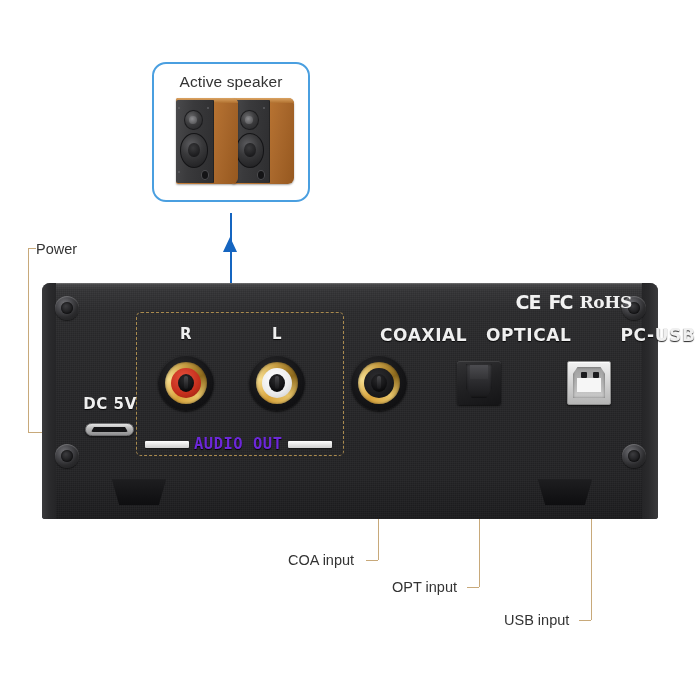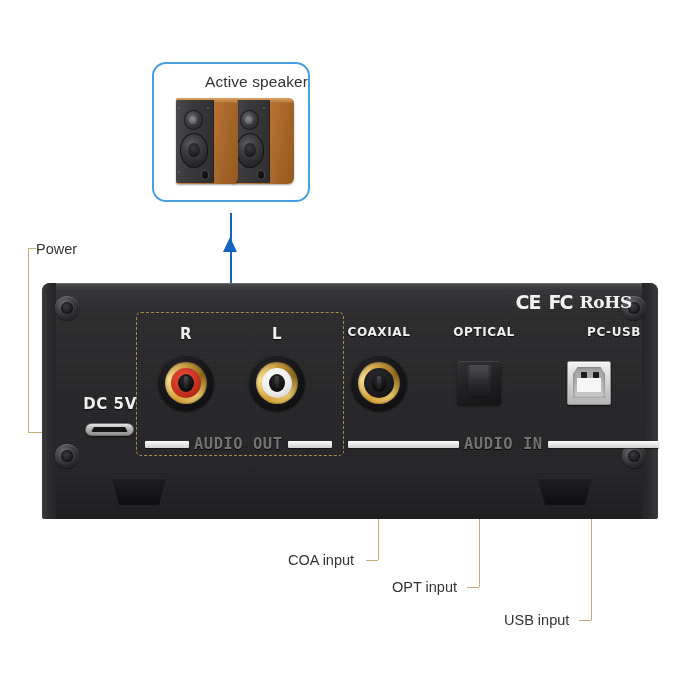--- a/index.html
+++ b/index.html
@@ -13,21 +13,21 @@
   .stage{position:absolute;inset:0;width:700px;height:700px;}
 
   
   .speaker-card{
     position:absolute;left:152px;top:62px;width:158px;height:140px;
     border:2px solid #4a9fe0;border-radius:14px;background:#ffffff;
     box-sizing:border-box;
   }
   .speaker-card-title{
     position:absolute;left:0;top:9px;width:100%;
-    text-align:right;font-size:15.5px;color:#333;letter-spacing:.1px;
+    text-align:center;font-size:15.5px;color:#333;letter-spacing:.1px;
   }
   .speaker-art{
     position:absolute;left:16px;top:34px;width:126px;height:92px;
   }
 
   
   .spk{position:absolute;top:0;}
   .spk .wood{
     position:absolute;left:0;top:0;width:100%;height:100%;
     border-radius:2px 6px 6px 2px;
@@ -150,21 +150,21 @@
     border:1px dashed #a98a4e;border-radius:5px;
   }
 
   
   .plabel{
     position:absolute;color:#f0f0f0;font-weight:bold;font-size:15px;
     letter-spacing:.6px;text-align:center;
     text-shadow:0 1px 1px rgba(0,0,0,.85);
     font-family:"DejaVu Sans", sans-serif;
   }
-  .plabel.small{font-size:12px;}
+  .plabel.small{font-size:17px;margin-left:44px;}
 
   
   .rca{
     position:absolute;width:56px;height:56px;border-radius:50%;
     background:radial-gradient(circle at 42% 34%,#2c2c2e 0%,#161618 52%,#0a0a0c 100%);
     box-shadow:0 1px 2px rgba(0,0,0,.7), inset 0 1px 1px rgba(255,255,255,.07);
   }
   .rca .gold{
     position:absolute;left:7px;top:7px;width:42px;height:42px;border-radius:50%;
     background:conic-gradient(from 210deg,#d9a33b,#f6dd8e,#caa044,#8e6a1d,#e7c469,#d9a33b);
@@ -244,21 +244,21 @@
 
   
   .band{
     position:absolute;display:flex;align-items:center;gap:5px;
   }
   .band .bar{
     height:7px;background:linear-gradient(180deg,#fdfdfd,#cfcfcf);border-radius:1px;
     box-shadow:0 1px 1px rgba(0,0,0,.5);
   }
   .band .btxt{
-    color:#737373;font-weight:bold;font-size:15.5px;letter-spacing:.5px;
+    color:#6d28d9;font-weight:bold;font-size:15.5px;letter-spacing:.5px;
     font-family:"DejaVu Sans Mono", monospace;
     text-shadow:0 1px 1px rgba(0,0,0,.9);white-space:nowrap;
   }
 
   
   .certs{
     position:absolute;right:26px;top:8px;display:flex;align-items:center;gap:8px;
     color:#f2f2f2;
   }
   .cert-ce{font-family:"DejaVu Sans", sans-serif;font-weight:bold;font-size:19px;letter-spacing:-1px;}
@@ -397,20 +397,15 @@
         <div class="c1"></div>
         <div class="c2"></div>
     </div>
 
     <div class="band" style="left:103px;top:152px;">
       <div class="bar" style="width:44px;"></div>
       <div class="btxt">AUDIO OUT</div>
       <div class="bar" style="width:44px;"></div>
     </div>
 
-    <div class="band" style="left:306px;top:152px;">
-      <div class="bar" style="width:111px;"></div>
-      <div class="btxt">AUDIO IN</div>
-      <div class="bar" style="width:111px;"></div>
-    </div>
   </div>
 
 </div>
 
 </body></html>

